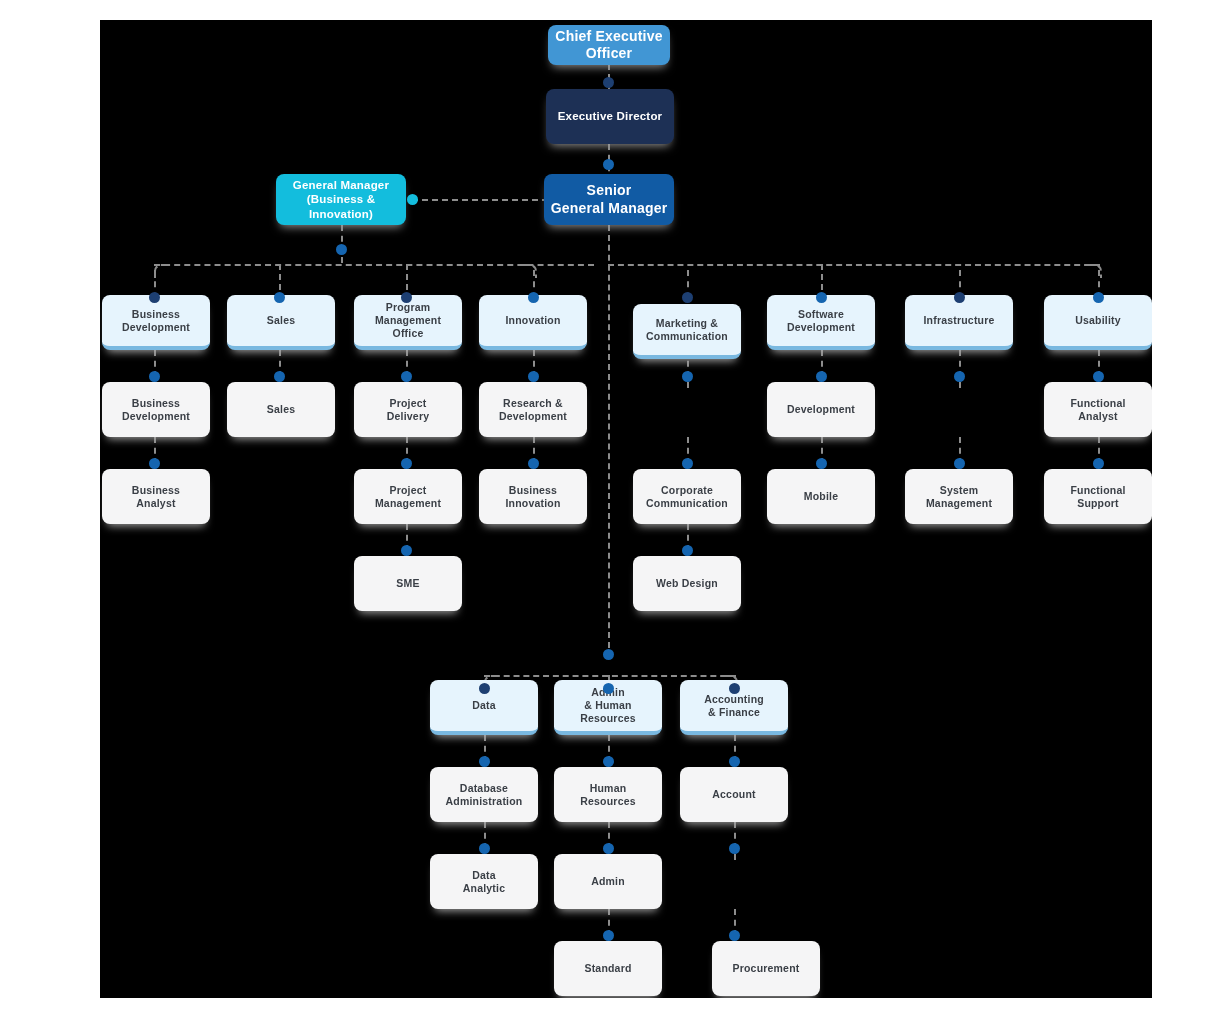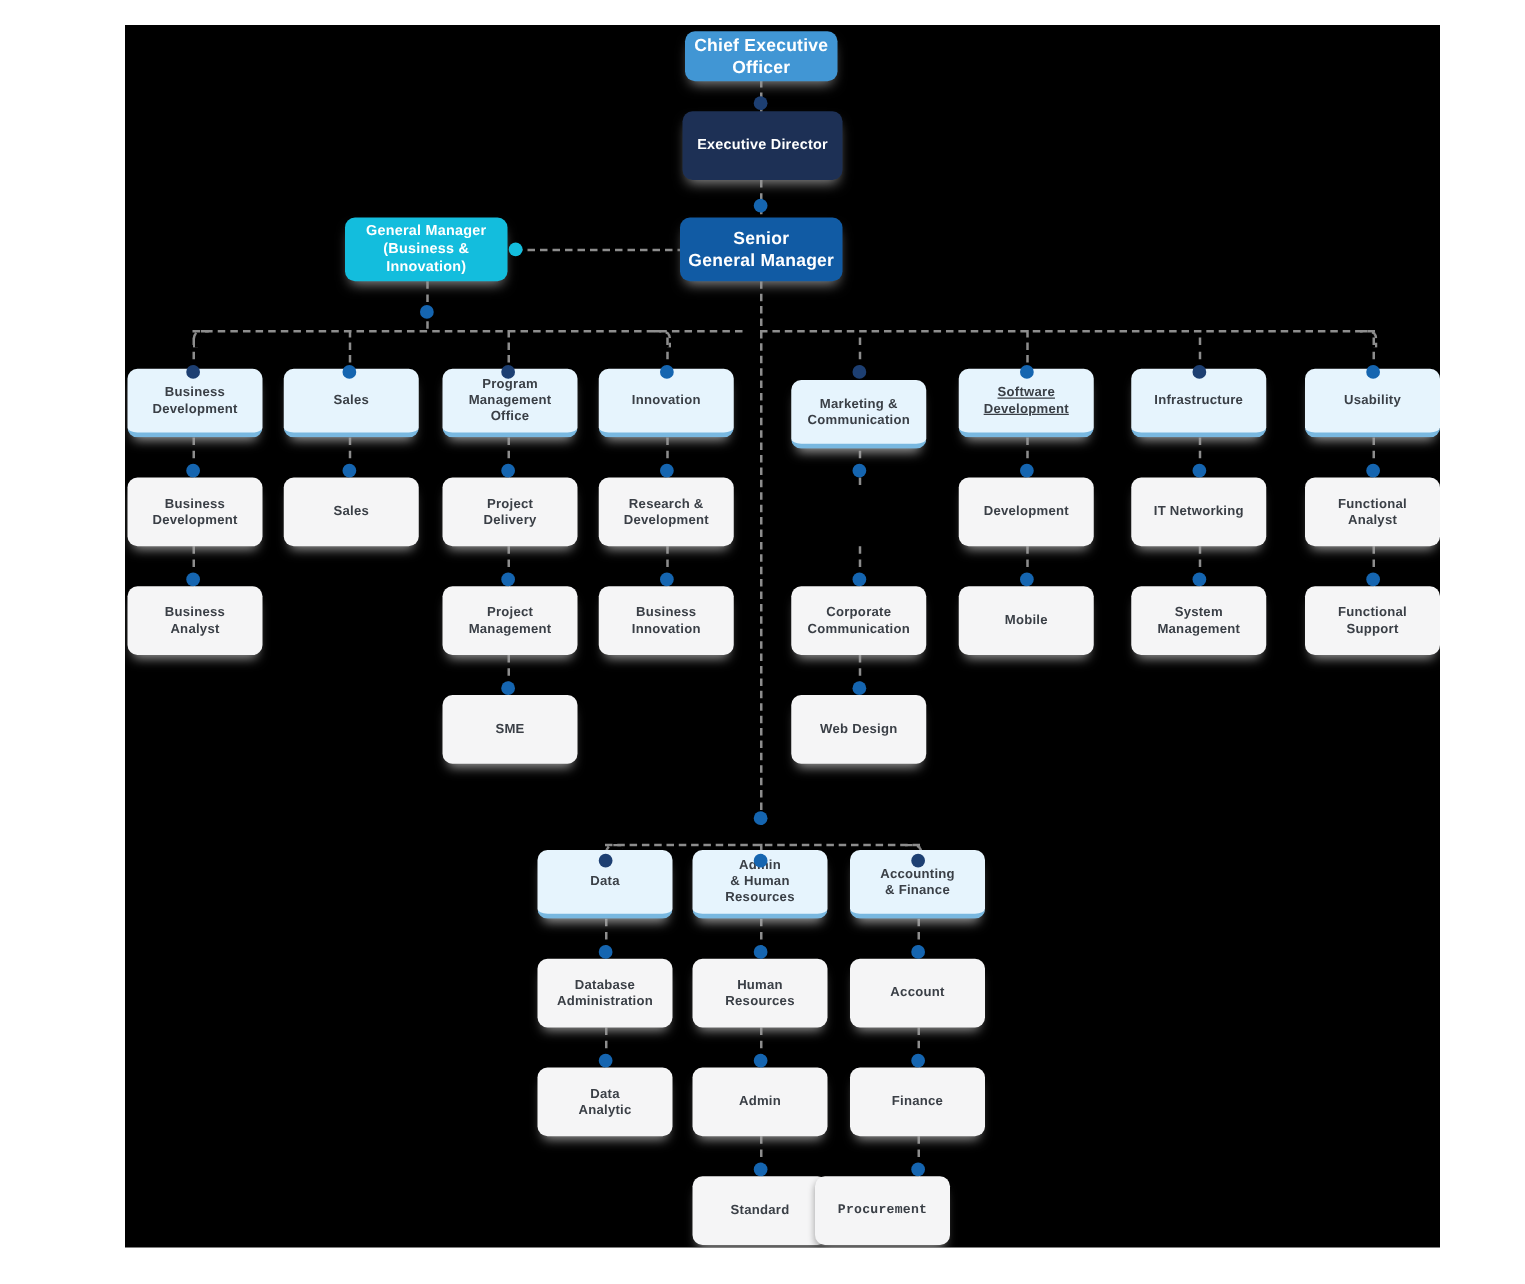--- a/index.html
+++ b/index.html
@@ -195,21 +195,21 @@
 Management
 Office</span>
     </div>
     <div class="node n-dept" style="left:379px;top:275px;width:108px;height:55px;">
       <span class="lbl">Innovation</span>
     </div>
     <div class="node n-dept" style="left:533px;top:284px;width:108px;height:55px;">
       <span class="lbl">Marketing &amp;
 Communication</span>
     </div>
-    <div class="node n-dept" style="left:667px;top:275px;width:108px;height:55px;text-decoration:underline;">
+    <div class="node n-dept" style="left:667px;top:275px;width:108px;height:55px;">
       <span class="lbl">Software
 Development</span>
     </div>
     <div class="node n-dept" style="left:805px;top:275px;width:108px;height:55px;">
       <span class="lbl">Infrastructure</span>
     </div>
     <div class="node n-dept" style="left:944px;top:275px;width:108px;height:55px;">
       <span class="lbl">Usability</span>
     </div>
 
@@ -223,23 +223,20 @@
     <div class="node n-sub" style="left:254px;top:362px;width:108px;height:55px;">
       <span class="lbl">Project
 Delivery</span>
     </div>
     <div class="node n-sub" style="left:379px;top:362px;width:108px;height:55px;">
       <span class="lbl">Research &amp;
 Development</span>
     </div>
     <div class="node n-sub" style="left:667px;top:362px;width:108px;height:55px;">
       <span class="lbl">Development</span>
-    </div>
-    <div class="node n-sub" style="left:805px;top:362px;width:108px;height:55px;">
-      <span class="lbl">IT Networking</span>
     </div>
     <div class="node n-sub" style="left:944px;top:362px;width:108px;height:55px;">
       <span class="lbl">Functional
 Analyst</span>
     </div>
 
     <div class="node n-sub" style="left:2px;top:449px;width:108px;height:55px;">
       <span class="lbl">Business
 Analyst</span>
     </div>
@@ -299,25 +296,22 @@
       <span class="lbl">Account</span>
     </div>
 
     <div class="node n-sub" style="left:330px;top:834px;width:108px;height:55px;">
       <span class="lbl">Data
 Analytic</span>
     </div>
     <div class="node n-sub" style="left:454px;top:834px;width:108px;height:55px;">
       <span class="lbl">Admin</span>
     </div>
-    <div class="node n-sub" style="left:580px;top:834px;width:108px;height:55px;">
-      <span class="lbl">Finance</span>
-    </div>
 
     <div class="node n-sub" style="left:454px;top:921px;width:108px;height:55px;">
       <span class="lbl">Standard</span>
     </div>
-    <div class="node n-sub" style="left:552px;top:921px;width:108px;height:55px;font-family:Liberation Mono, monospace;">
+    <div class="node n-sub" style="left:612px;top:921px;width:108px;height:55px;">
       <span class="lbl">Procurement</span>
     </div>
 
   </div>
 </div>
 
 </body></html>

